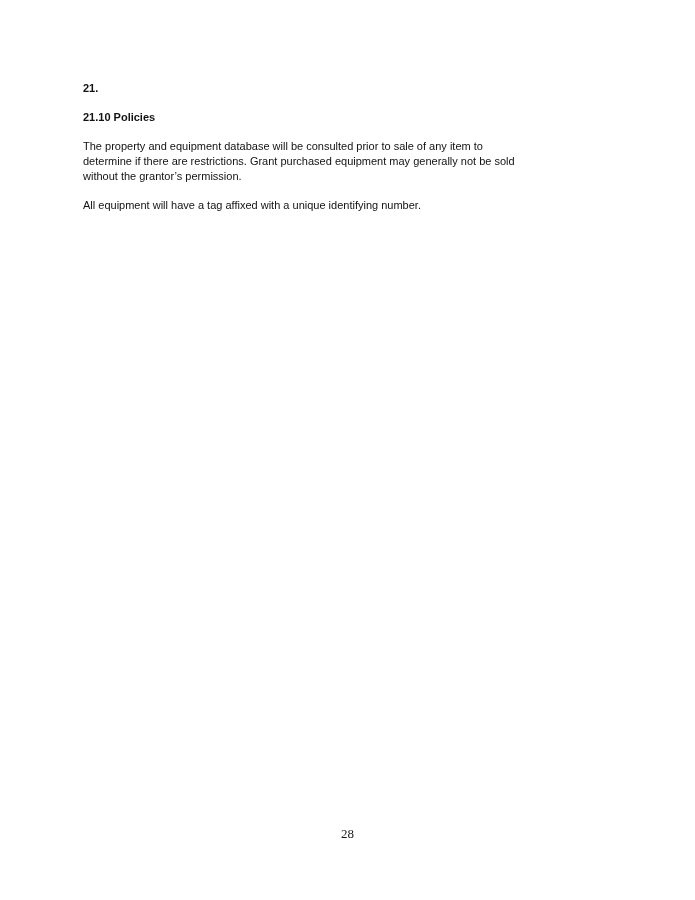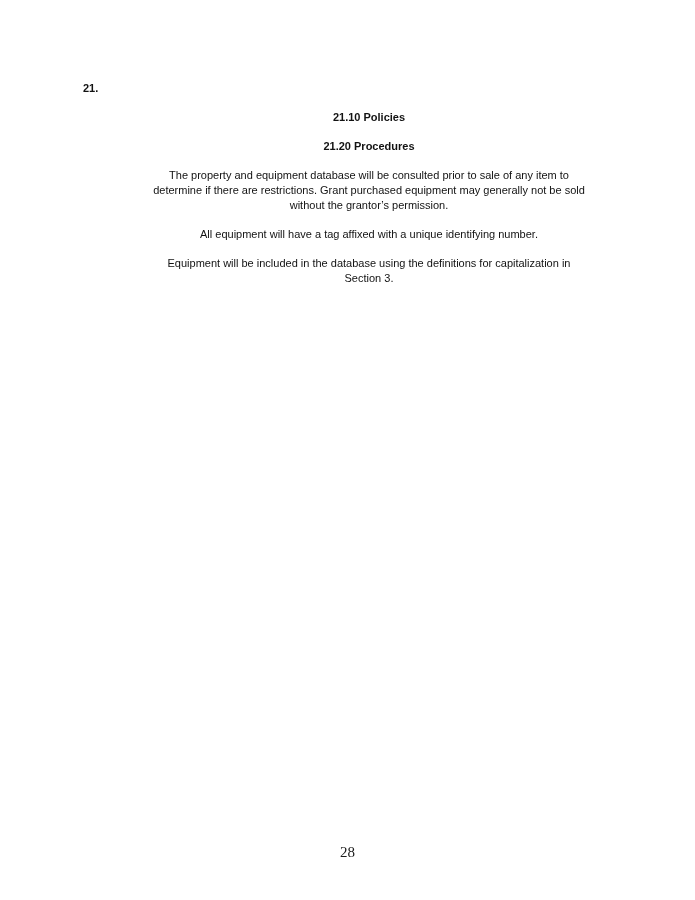--- a/index.html
+++ b/index.html
@@ -28,67 +28,62 @@
     display: flex;
     font-weight: bold;
     margin: 0 0 14px 0;
     gap: 44px;
   }
   .section-number {
     width: 40px;
     flex-shrink: 0;
   }
   .body-blocks {
-    margin-left: 40px;
-    text-align: center;
   }
   .subheading {
     font-weight: bold;
     margin: 0 0 14px 0;
   }
   .para {
     margin: 0 0 14px 0;
     white-space: pre-line;
   }
   .footer {
     position: absolute;
     left: 0;
     right: 0;
-    bottom: 40px;
+    bottom: 59px;
     text-align: center;
     font-family: "Liberation Serif", serif;
-    font-size: 15px;
+    font-size: 13px;
     line-height: 15px;
     color: #1a1a1a;
   }
 </style>
 </head>
 <body>
 
 <div class="page">
   <div class="content">
 
     <div class="section-heading">
       <span class="section-number">21.</span>
     </div>
 
     <div class="body-blocks">
       <div class="subheading">21.10 Policies</div>
 
 
-      <div class="subheading">21.20 Procedures</div>
 
 
       <p class="para">The property and equipment database will be consulted prior to sale of any item to
 determine if there are restrictions. Grant purchased equipment may generally not be sold
 without the grantor’s permission.</p>
 
       <p class="para">All equipment will have a tag affixed with a unique identifying number.</p>
 
 
-      <p class="para">Equipment will be included in the database using the definitions for capitalization in
-Section 3.</p>
     </div>
 
   </div>
 
   <div class="footer">28</div>
 </div>
 
 </body></html>

